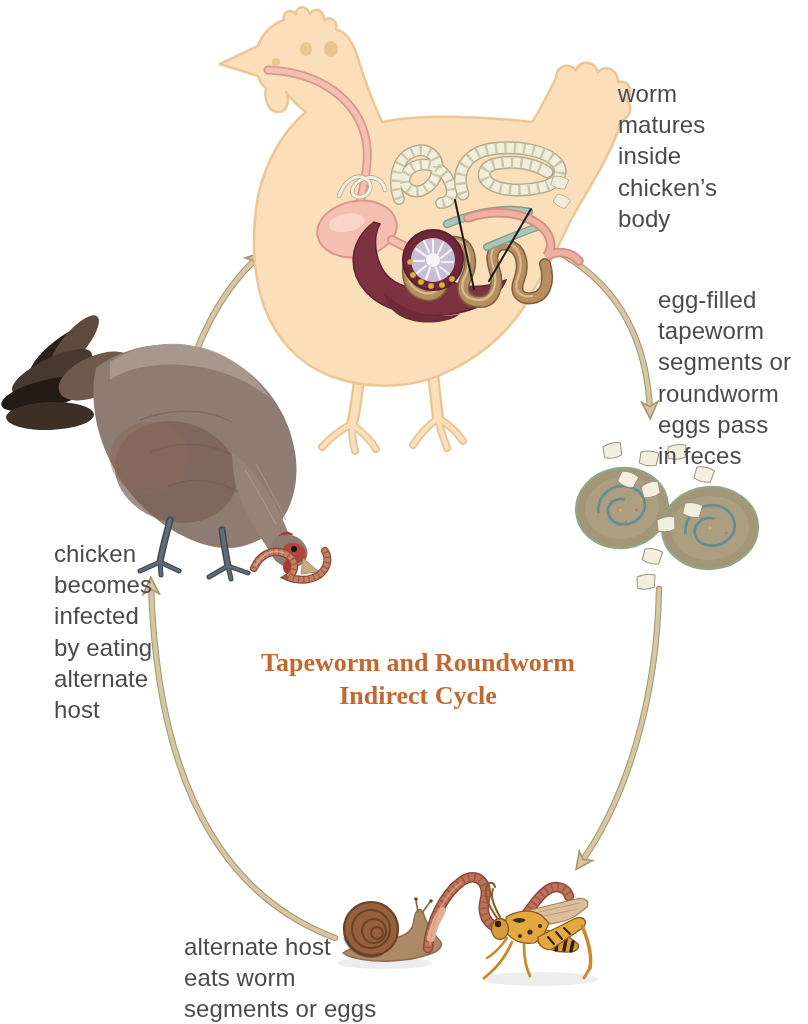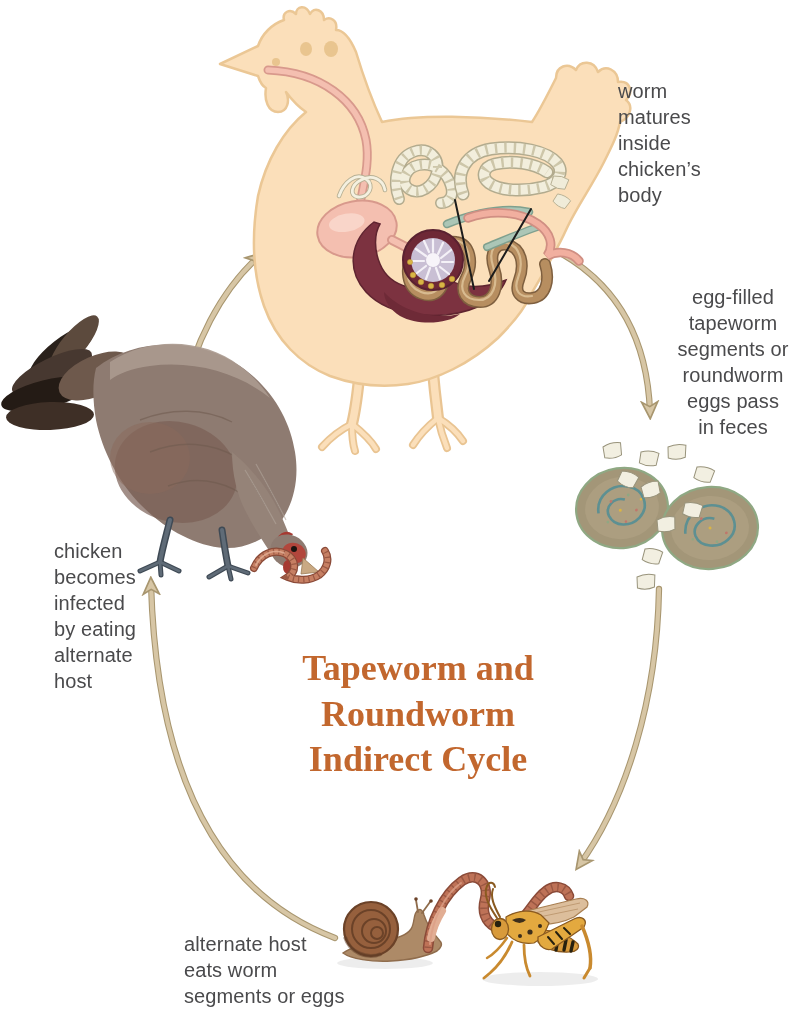--- a/index.html
+++ b/index.html
@@ -1,27 +1,27 @@
 <!DOCTYPE html>
 <html><head>
 <meta charset="utf-8">
 <style>
   html,body{margin:0;padding:0;background:#ffffff;}
   body{width:808px;height:1024px;position:relative;overflow:hidden;
        font-family:"Liberation Sans", sans-serif;}
   .stage{position:absolute;left:0;top:0;width:808px;height:1024px;}
   .label{position:absolute;white-space:pre-line;color:#4A4A4C;
-         font-size:20px;line-height:1.3;letter-spacing:.1px;}
+         font-size:24px;line-height:1.3;letter-spacing:.1px;}
   .lbl-worm-matures{left:618px;top:78px;width:160px;}
-  .lbl-egg-filled{left:658px;top:284px;width:150px;text-align:center;}
+  .lbl-egg-filled{left:658px;top:284px;width:150px;}
   .lbl-chicken-becomes{left:46px;top:538px;width:170px;margin-left:8px;}
   .lbl-alternate-host{left:184px;top:931px;width:200px;}
   .title{position:absolute;left:258px;top:646px;width:320px;text-align:center;
          font-family:"Liberation Serif","DejaVu Serif",serif;font-weight:bold;
-         font-size:36px;line-height:1.27;color:#C2672E;}
+         font-size:26px;line-height:1.27;color:#C2672E;}
 </style>
 </head>
 <body>
 
 <svg class="stage" viewBox="0 0 808 1024" aria-hidden="true">
   <defs>
     <marker id="ah" viewBox="0 0 12 12" refX="7" refY="6" markerWidth="4.8" markerHeight="4.8" orient="auto-start-reverse">
       <path d="M 1 1.2 L 11 6 L 1 10.8 L 3.8 6 Z" fill="#D7C6A5" stroke="#A8966F" stroke-width="1"></path>
     </marker>
     <path id="tile" d="M 0 0 Q 9 -3.5 18 -0.5 L 16.5 11.5 Q 8 14.5 -0.5 11 Z"></path>

